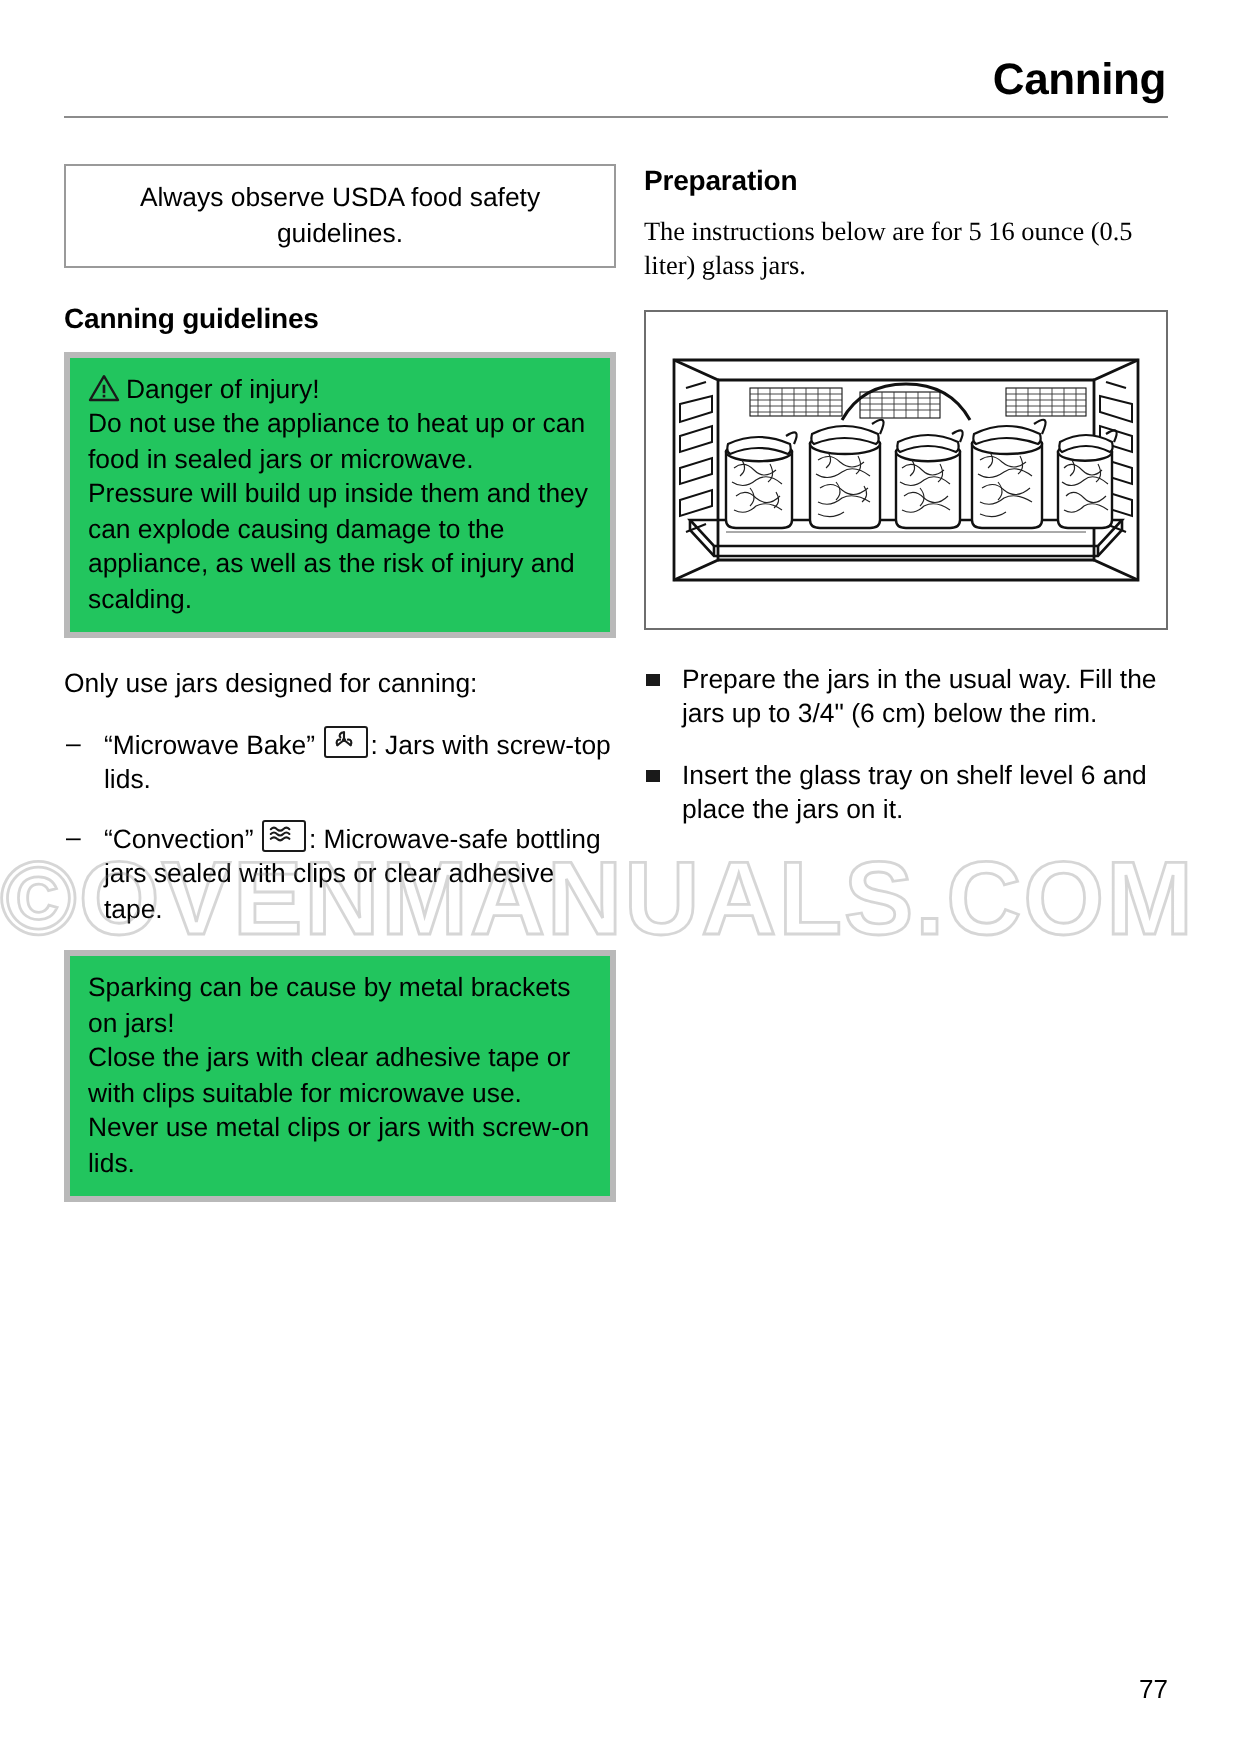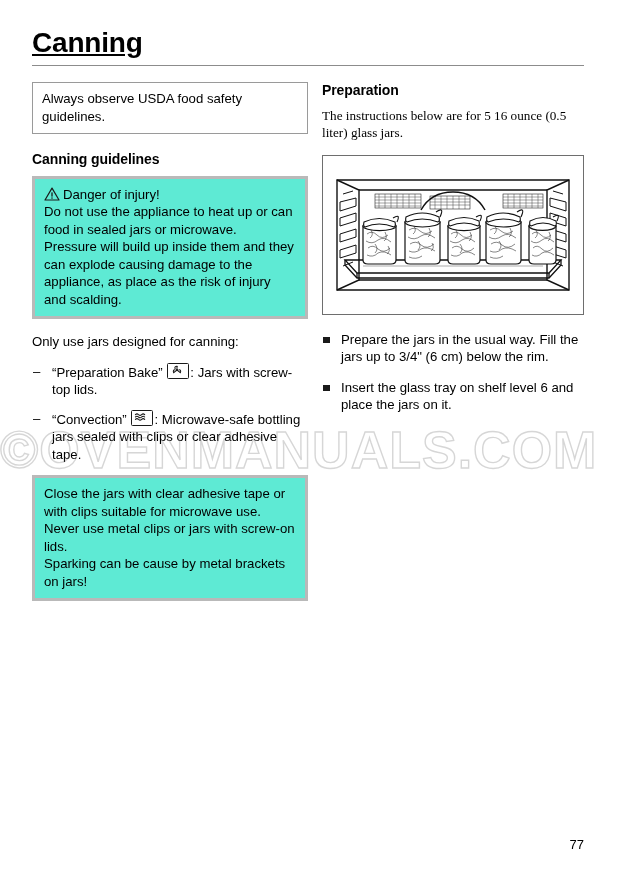--- a/index.html
+++ b/index.html
@@ -22,26 +22,26 @@
   }
 
   
   .header {
     position: absolute;
     left: 32px;
     top: 28px;
     width: 552px;
   }
   .header-title {
-    font-size: 28px;
+    text-align: right;
+    font-size: 22px;
     font-weight: bold;
     letter-spacing: -0.2px;
     line-height: 1.1;
     padding-right: 1px;
-    text-decoration: underline;
   }
   .header-rule {
     margin-top: 6px;
     border-top: 1.6px solid #8c8c8c;
     width: 100%;
   }
 
   
   .col {
     position: absolute;
@@ -56,26 +56,27 @@
   .col-right {
     left: 322px;
     width: 262px;
   }
 
   
   .note-box {
     border: 1.2px solid #9a9a9a;
     padding: 7px 9px 8px 9px;
     box-sizing: border-box;
+    text-align: center;
   }
   .warn-box {
     border: 3.5px solid #b9b9b9;
     padding: 7px 9px 8px 9px;
     box-sizing: border-box;
-    background: #5eead4;
+    background: #22c55e;
   }
   .note-box p, .warn-box p {
     margin: 0;
   }
 
   .sub-head {
     font-size: 14px;
     font-weight: bold;
     margin: 17px 0 7px 0;
     letter-spacing: -0.1px;
@@ -203,28 +204,28 @@
       <p>
         <span class="warn-tri">
           <svg width="16" height="14" viewBox="0 0 16 14">
             <path d="M8 1.1 L15 13 L1 13 Z" fill="none" stroke="#1a1a1a" stroke-width="1.2" stroke-linejoin="round"></path>
             <rect x="7.35" y="5.4" width="1.3" height="4.2" fill="#1a1a1a"></rect>
             <rect x="7.35" y="10.4" width="1.3" height="1.3" fill="#1a1a1a"></rect>
           </svg>
         </span><span>Danger of injury!</span>
       </p>
       <p>Do not use the appliance to heat up or can food in sealed jars or microwave.</p>
-      <p>Pressure will build up inside them and they can explode causing damage to the appliance, as place as the risk of injury and scalding.</p>
+      <p>Pressure will build up inside them and they can explode causing damage to the appliance, as well as the risk of injury and scalding.</p>
     </div>
 
     <p class="body-p">Only use jars designed for canning:</p>
 
     <ul class="dash-list">
       <li>
-        <span class="dash-mark">–</span><span>“Preparation Bake”</span>
+        <span class="dash-mark">–</span><span>“Microwave Bake”</span>
         <span class="sym">
           <svg width="18" height="12" viewBox="0 0 18 12">
             <g fill="none" stroke="#1a1a1a" stroke-width="1.05" stroke-linecap="round">
               <path d="M9 6 L9 2.2"></path>
               <path d="M9 6 L5.7 8.6"></path>
               <path d="M9 6 L12.3 8.6"></path>
               <path d="M9 2.2 C7.1 2.2 6.3 3.6 7.2 4.7"></path>
               <path d="M5.7 8.6 C4.8 7.0 5.6 5.6 7.0 5.8"></path>
               <path d="M12.3 8.6 C13.2 7.0 12.4 5.6 11.0 5.8"></path>
             </g>
@@ -240,22 +241,22 @@
               <path d="M3.4 3.6 q1.6 -1.5 3.1 0 q1.6 1.5 3.1 0 q1.6 -1.5 3.1 0"></path>
               <path d="M3.4 6.0 q1.6 -1.5 3.1 0 q1.6 1.5 3.1 0 q1.6 -1.5 3.1 0"></path>
               <path d="M3.4 8.4 q1.6 -1.5 3.1 0 q1.6 1.5 3.1 0 q1.6 -1.5 3.1 0"></path>
             </g>
           </svg>
         </span><span>: Microwave-safe bottling jars sealed with clips or clear adhesive tape.</span>
       </li>
     </ul>
 
     <div class="warn-box" style="margin-top:12px;">
+      <p>Sparking can be cause by metal brackets on jars!</p>
       <p>Close the jars with clear adhesive tape or with clips suitable for microwave use. Never use metal clips or jars with screw-on lids.</p>
-      <p>Sparking can be cause by metal brackets on jars!</p>
     </div>
 
   </div>
 
   <div class="col col-right">
 
     <div class="sub-head" style="margin-top:0;">Preparation</div>
 
     <p style="margin:0;font-family:Liberation Serif, serif;">The instructions below are for 5 16 ounce (0.5 liter) glass jars.</p>
 

